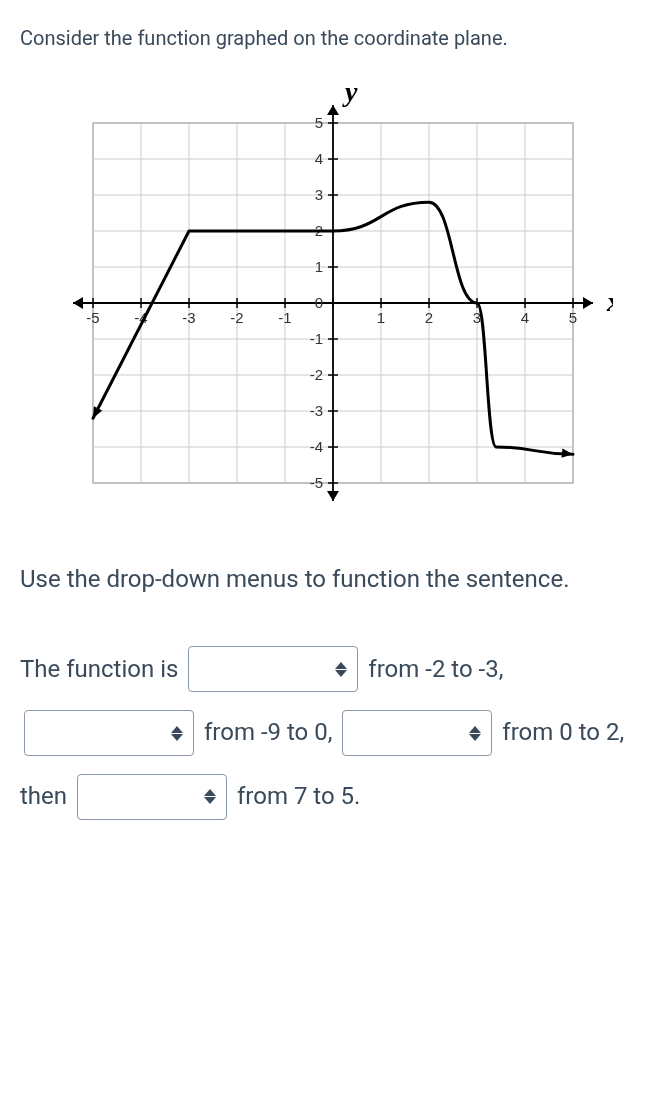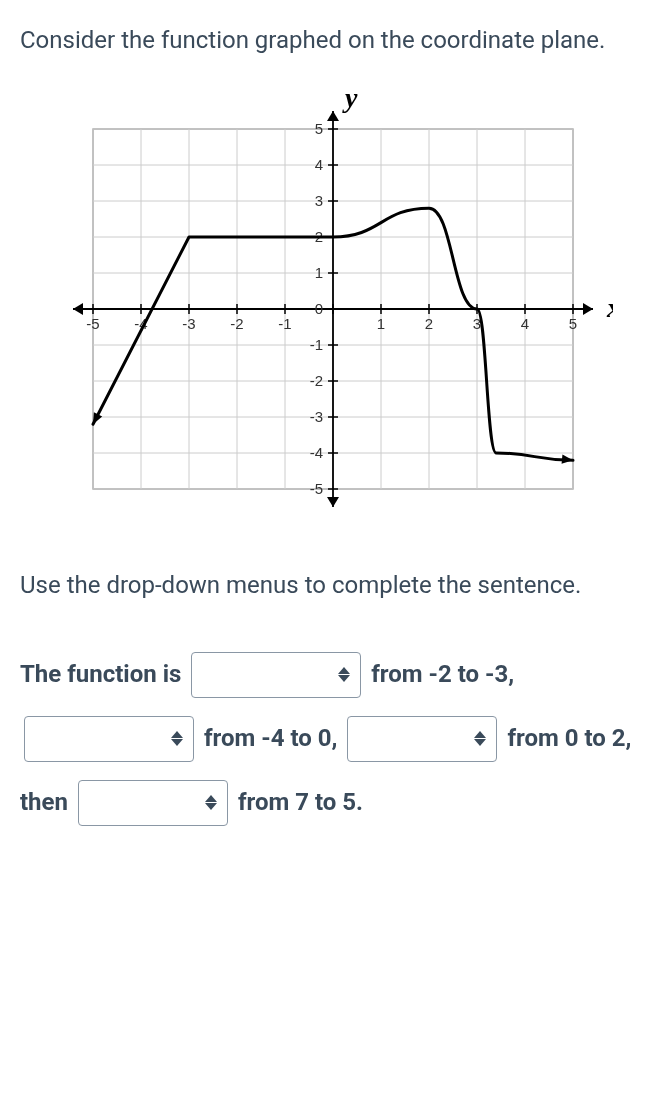--- a/index.html
+++ b/index.html
@@ -5,21 +5,21 @@
   * { box-sizing: border-box; }
   body {
     margin: 0;
     padding: 24px 20px;
     font-family: -apple-system, BlinkMacSystemFont, 'Segoe UI', Roboto, sans-serif;
     color: #3a4a5a;
     width: 666px;
     background: #fff;
   }
   .prompt {
-    font-size: 24px;
+    font-size: 20px;
     line-height: 1.4;
     margin-bottom: 31px;
     color: #3a4a5a;
   }
   .chart-wrap {
     display: flex;
     justify-content: center;
     margin: 20px 0 30px 0;
   }
   svg { display: block; }
@@ -39,21 +39,21 @@
     font-size: 24px;
     line-height: 1.4;
     margin: 20px 0 40px 0;
     color: #3a4a5a;
   }
   .sentence {
     font-size: 24px;
     line-height: 2.6;
     color: #3a4a5a;
   }
-  .sentence > span { vertical-align: middle; font-weight: bold; }
+  .sentence > span { vertical-align: middle; }
   .dropdown {
     display: inline-flex;
     align-items: center;
     justify-content: flex-end;
     border: 1px solid #8a97a5;
     border-radius: 4px;
     height: 46px;
     padding: 0 10px 0 10px;
     min-width: 170px;
     vertical-align: middle;
@@ -163,34 +163,34 @@
       <line x1="275" y1="40" x2="285" y2="40" stroke="#000" stroke-width="1.5"></line>
       <text x="270" y="45" text-anchor="end" class="axis-num">5</text>
       <text x="554" y="228" class="axis-lbl">x</text>
       <text x="292" y="18" class="axis-lbl">y</text>
       <path d="M 40 335.2 L 136 148.00000000000003 L 280 148.00000000000003 C 328 148.00000000000003 328 119.19999999999999 376 119.19999999999999 C 400 119.19999999999999 400 220 424 220 C 433.6 220 433.6 364 443.20000000000005 364 C 481.6 364 481.6 371.2 520 371.2" fill="none" stroke="#000" stroke-width="3" stroke-linejoin="round" stroke-linecap="round"></path>
       <polygon points="40,335.2 40.88541068427118,323.2327092489495 49.201680476090985,327.4974629883443" fill="#000"></polygon>
       <polygon points="520,371.2 508.55933879240047,374.82094892713604 509.4317048095804,365.51571141054967" fill="#000"></polygon>
     </svg>
 </div>
 
-<div class="instruction">Use the drop-down menus to complete the sentence.</div>
+<div class="instruction">Use the drop-down menus to function the sentence.</div>
 
 <div class="sentence">
   <span>The function is</span>
   <span class="dropdown">
     <span></span>
     <span class="chev"></span>
   </span>
   <span>from -2 to -3,</span>
   <span class="dropdown">
     <span></span>
     <span class="chev"></span>
   </span>
-  <span>from -4 to 0,</span>
+  <span>from -9 to 0,</span>
   <span class="dropdown narrow">
     <span></span>
     <span class="chev"></span>
   </span>
   <span>from 0 to 2, then</span>
   <span class="dropdown narrow">
     <span></span>
     <span class="chev"></span>
   </span>
   <span>from 7 to 5.</span>

